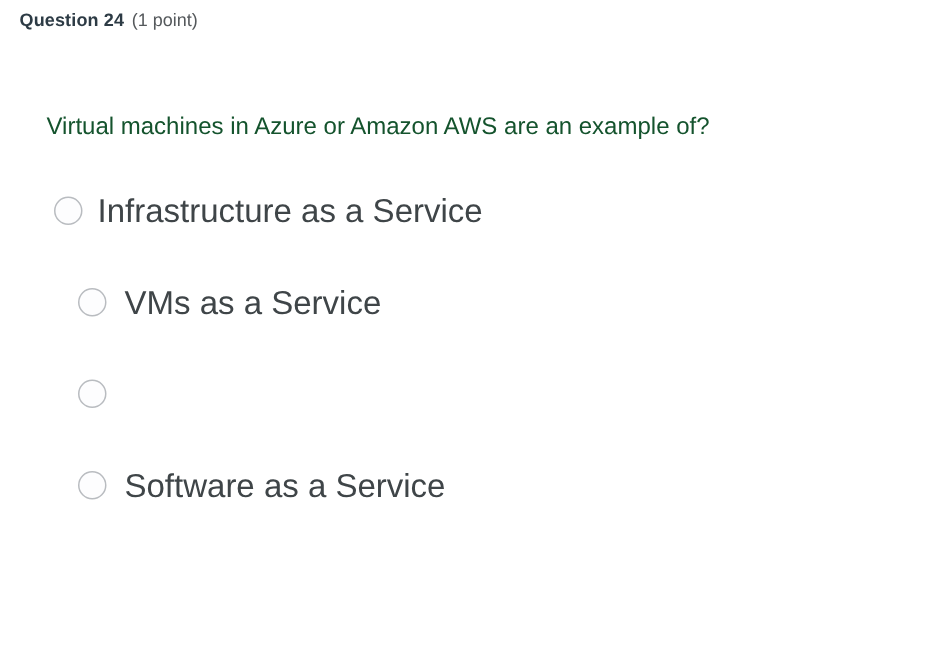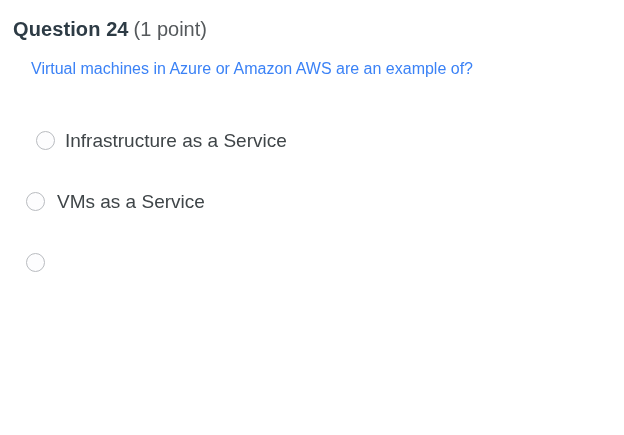--- a/index.html
+++ b/index.html
@@ -20,77 +20,77 @@
     width: 624px;
     height: 435px;
     background: #ffffff;
     box-sizing: border-box;
   }
 
   
   .question-header {
     position: absolute;
     left: 13px;
-    top: 18px;
-    font-size: 20px;
+    top: 2px;
+    font-size: 12px;
     line-height: 22px;
     color: #555a5e;
     white-space: nowrap;
   }
   .question-header .q-title {
     font-weight: bold;
     color: #2d3b45;
     letter-spacing: 0.1px;
   }
   .question-header .q-points {
     font-weight: normal;
     color: #55595c;
     margin-left: 5px;
   }
 
   
   .question-text {
     position: absolute;
     left: 31px;
-    top: 58px;
+    top: 74px;
     font-size: 16px;
     line-height: 22px;
-    color: #3b82f6;
+    color: #14532d;
     white-space: nowrap;
   }
 
   
   .answers {
     position: absolute;
     left: 0;
     top: 110px;
     width: 624px;
   }
   .answer-row {
     position: relative;
     height: 61px;
     display: flex;
     align-items: center;
-    padding-left: 26px;
+    padding-left: 52px;
     box-sizing: border-box;
   }
   .answer-row.first {
     padding-left: 36px;
   }
   .radio {
     flex: 0 0 auto;
     width: 19px;
     height: 19px;
     border-radius: 50%;
     border: 1.6px solid #b9bcc0;
     background: #fdfdfe;
     box-sizing: border-box;
   }
   .answer-label {
-    font-size: 19px;
+    font-size: 22px;
     line-height: 22px;
     color: #3f4548;
     white-space: nowrap;
   }
   .answer-row.first .answer-label {
     margin-left: 10px;
   }
   .answer-row:not(.first) .answer-label {
     margin-left: 12px;
   }
@@ -116,15 +116,19 @@
     <div class="answer-row">
       <span class="radio"></span>
       <span class="answer-label">VMs as a Service</span>
     </div>
 
 
     <div class="answer-row">
       <span class="radio"></span>
     </div>
 
+    <div class="answer-row">
+      <span class="radio"></span>
+      <span class="answer-label">Software as a Service</span>
+    </div>
 
   </div>
 </div>
 
 </body></html>

